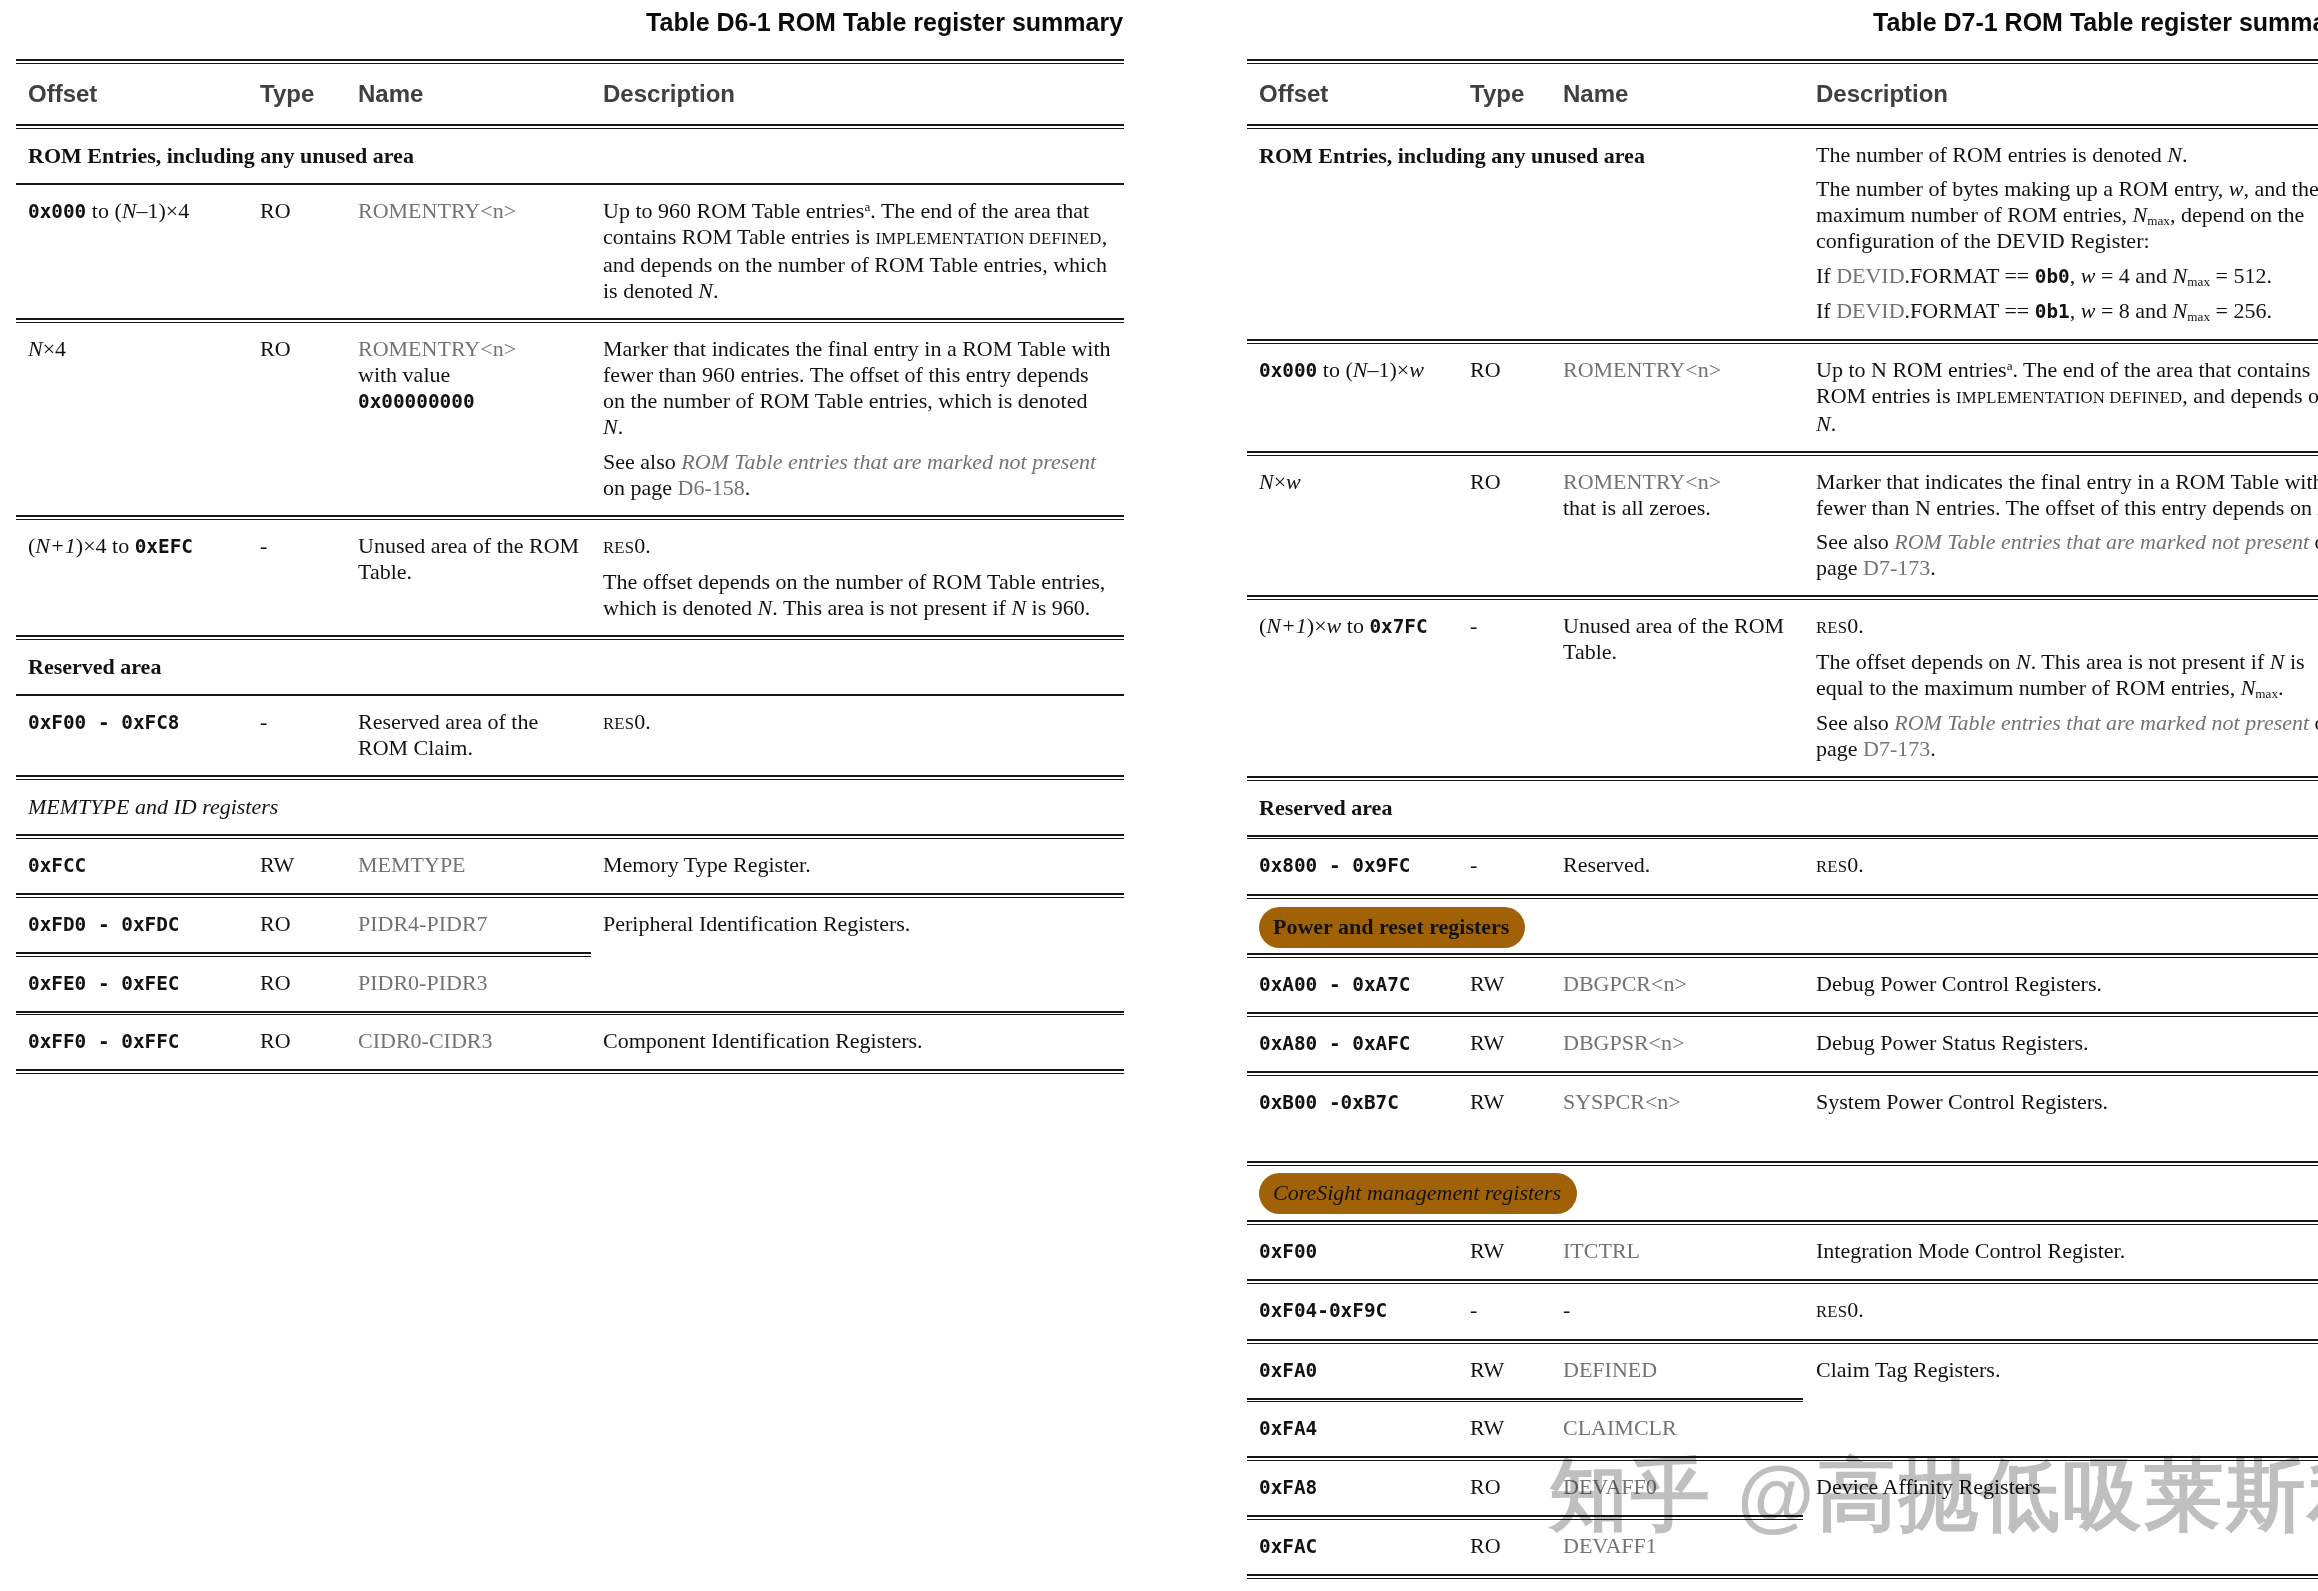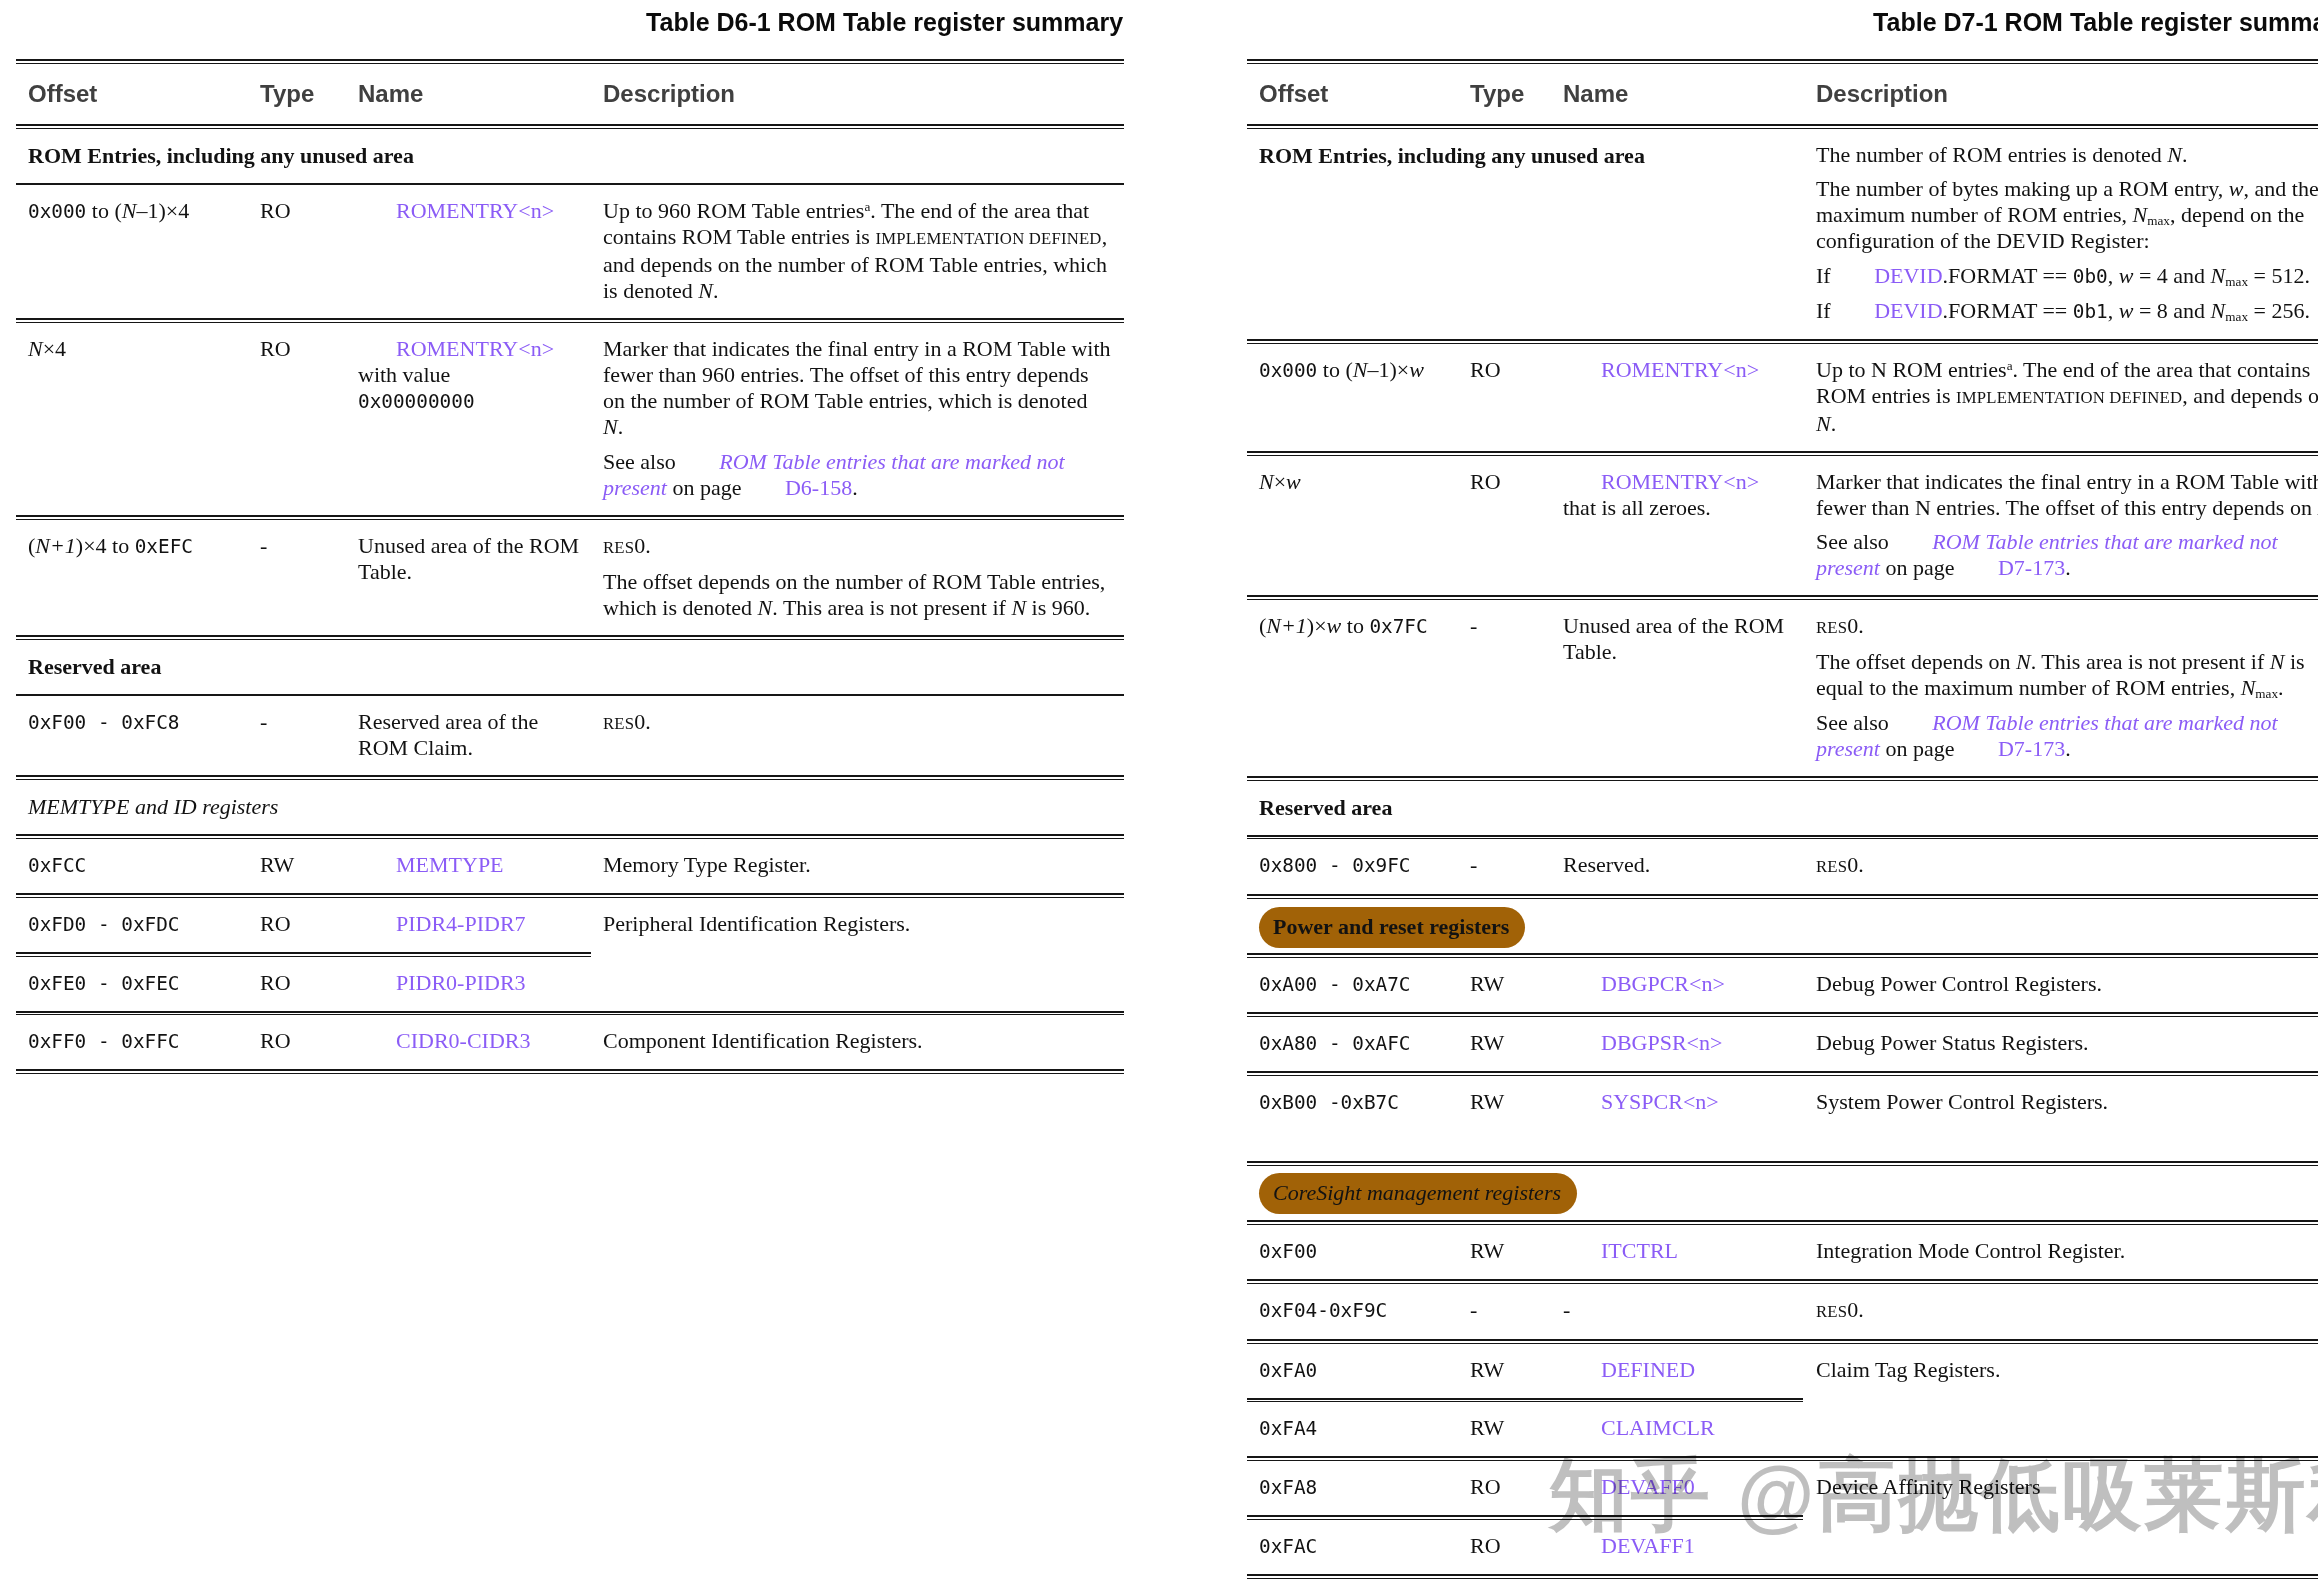--- a/index.html
+++ b/index.html
@@ -27,23 +27,23 @@
 
   .row.data > div { font-size:22px; line-height:26px; }
   .row.data > div.off { white-space:nowrap; }
   .row.xb { padding-bottom:31px; }
 
   .slab { font-weight:bold; font-size:22px; line-height:27px; padding:14px 11px 14px 12px; }
   .slab.rw { font-weight:normal;font-style:italic; }
   .desc.secdesc { font-size:22px; line-height:26px; }
 
   .p + .p { margin-top:8.3px; }
-  .m  { font-family:"DejaVu Sans Mono", monospace; font-size:0.88em; }
+  .m  { font-family:"DejaVu Sans Mono", monospace; font-size:0.88em;font-weight:bold; }
   .sc { font-size:0.76em; letter-spacing:0.2px; }
-  a   { color:#8b5cf6; text-decoration:none; cursor:pointer;margin-left:38px; }
+  a   { color:#737373; text-decoration:none; cursor:pointer; }
   .il { font-style:italic; }
   sub { font-size:0.6em; vertical-align:-0.25em; line-height:0; }
   sup { font-size:0.6em; vertical-align:0.55em; line-height:0; }
   .hl { background:#a16207; border-radius:21.3px; padding:6.5px 16px 9.3px 14px; }
 
   .wm {
     position:absolute; left:1549px; top:1446px; z-index:30;
     font:bold 79px/97px "Liberation Sans", sans-serif;
     color:rgba(138,138,138,0.55); letter-spacing:2.8px; white-space:nowrap;
     mix-blend-mode:multiply; pointer-events:none;

